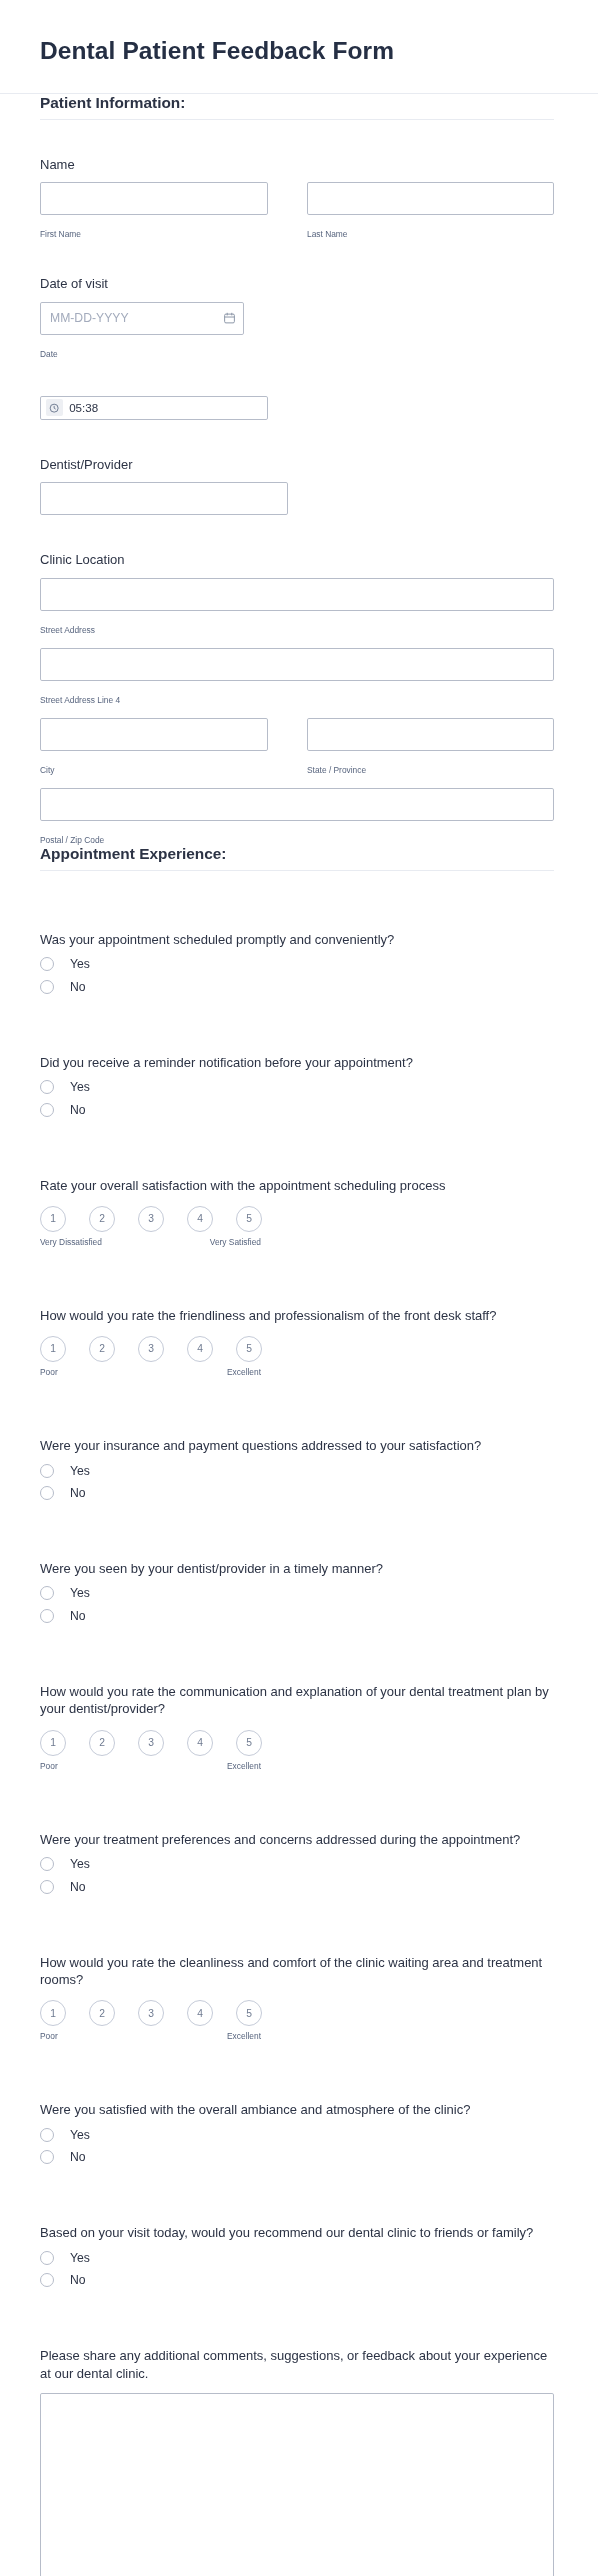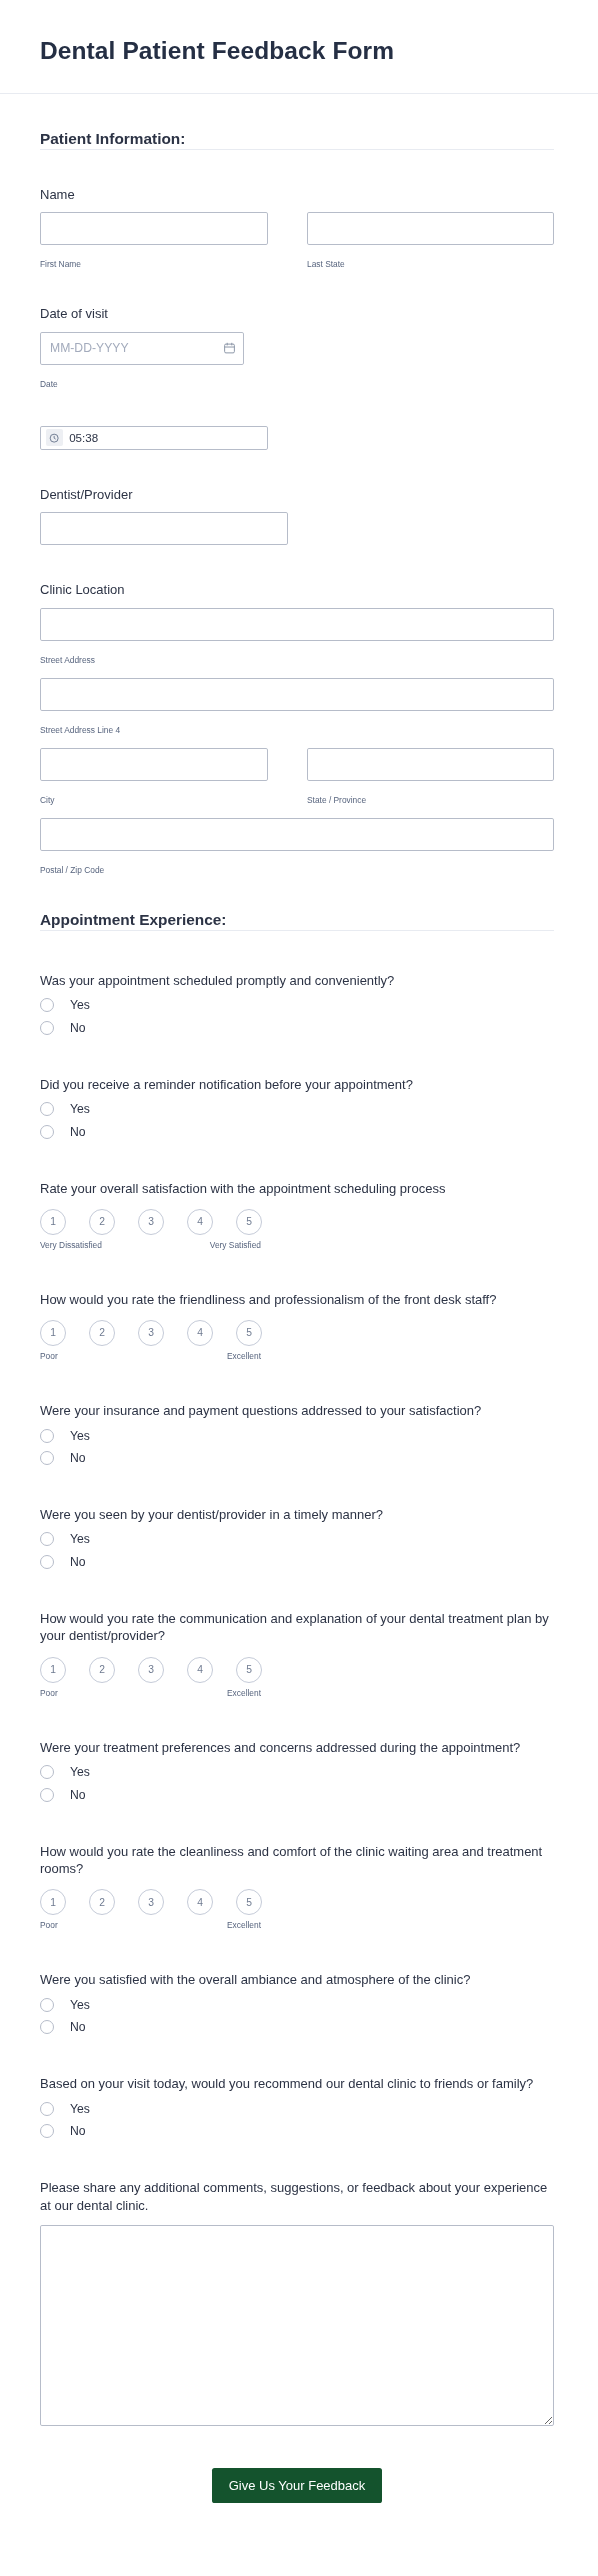--- a/index.html
+++ b/index.html
@@ -17,22 +17,21 @@
   }
   .form-title {
     font-size: 24.5px;
     font-weight: 700;
     color: #252F44;
     letter-spacing: 0.1px;
   }
   .form-body { padding: 0 44px 0 40px; }
 
   .section-heading {
-    margin-top: 36px;
-    padding-bottom: 1px;
+    padding-bottom: 7px;
     border-bottom: 0.6px solid #E8EBF1;
     font-size: 15.4px;
     font-weight: 700;
     color: #2C3345;
   }
 
   .field { margin-top: 37px; }
   .q-label {
     display: block;
     font-size: 13px;
@@ -94,21 +93,21 @@
     display: flex;
     align-items: center;
     justify-content: center;
     flex: none;
     cursor: pointer;
   }
   .time-value { font-size: 11.6px; color: #2C3345; }
 
   .stack-gap { margin-top: 13px; }
 
-  .question { margin-top: 41px; }
+  .question { margin-top: 60px; }
   .question-text {
     font-size: 13px;
     font-weight: 500;
     line-height: 1.35;
     color: #2C3345;
   }
   .radio-group { margin-top: 9px; }
   .radio-row {
     display: flex;
     align-items: center;
@@ -195,21 +194,21 @@
 
     <div class="field">
       <label class="q-label">Name</label>
       <div class="two-col">
         <div class="col-a">
           <input class="text-input" type="text" style="">
           <div class="sublabel">First Name</div>
         </div>
         <div class="col-b">
           <input class="text-input" type="text" style="">
-          <div class="sublabel">Last State</div>
+          <div class="sublabel">Last Name</div>
         </div>
       </div>
     </div>
 
     <div class="field">
       <label class="q-label">Date of visit</label>
       <div class="date-wrap">
         <input class="text-input" type="text" placeholder="MM-DD-YYYY" style="">
         <span class="calendar-icon">
           <svg width="13" height="13" viewBox="0 0 20 20" fill="none" stroke="#8A94A6" stroke-width="1.5">

